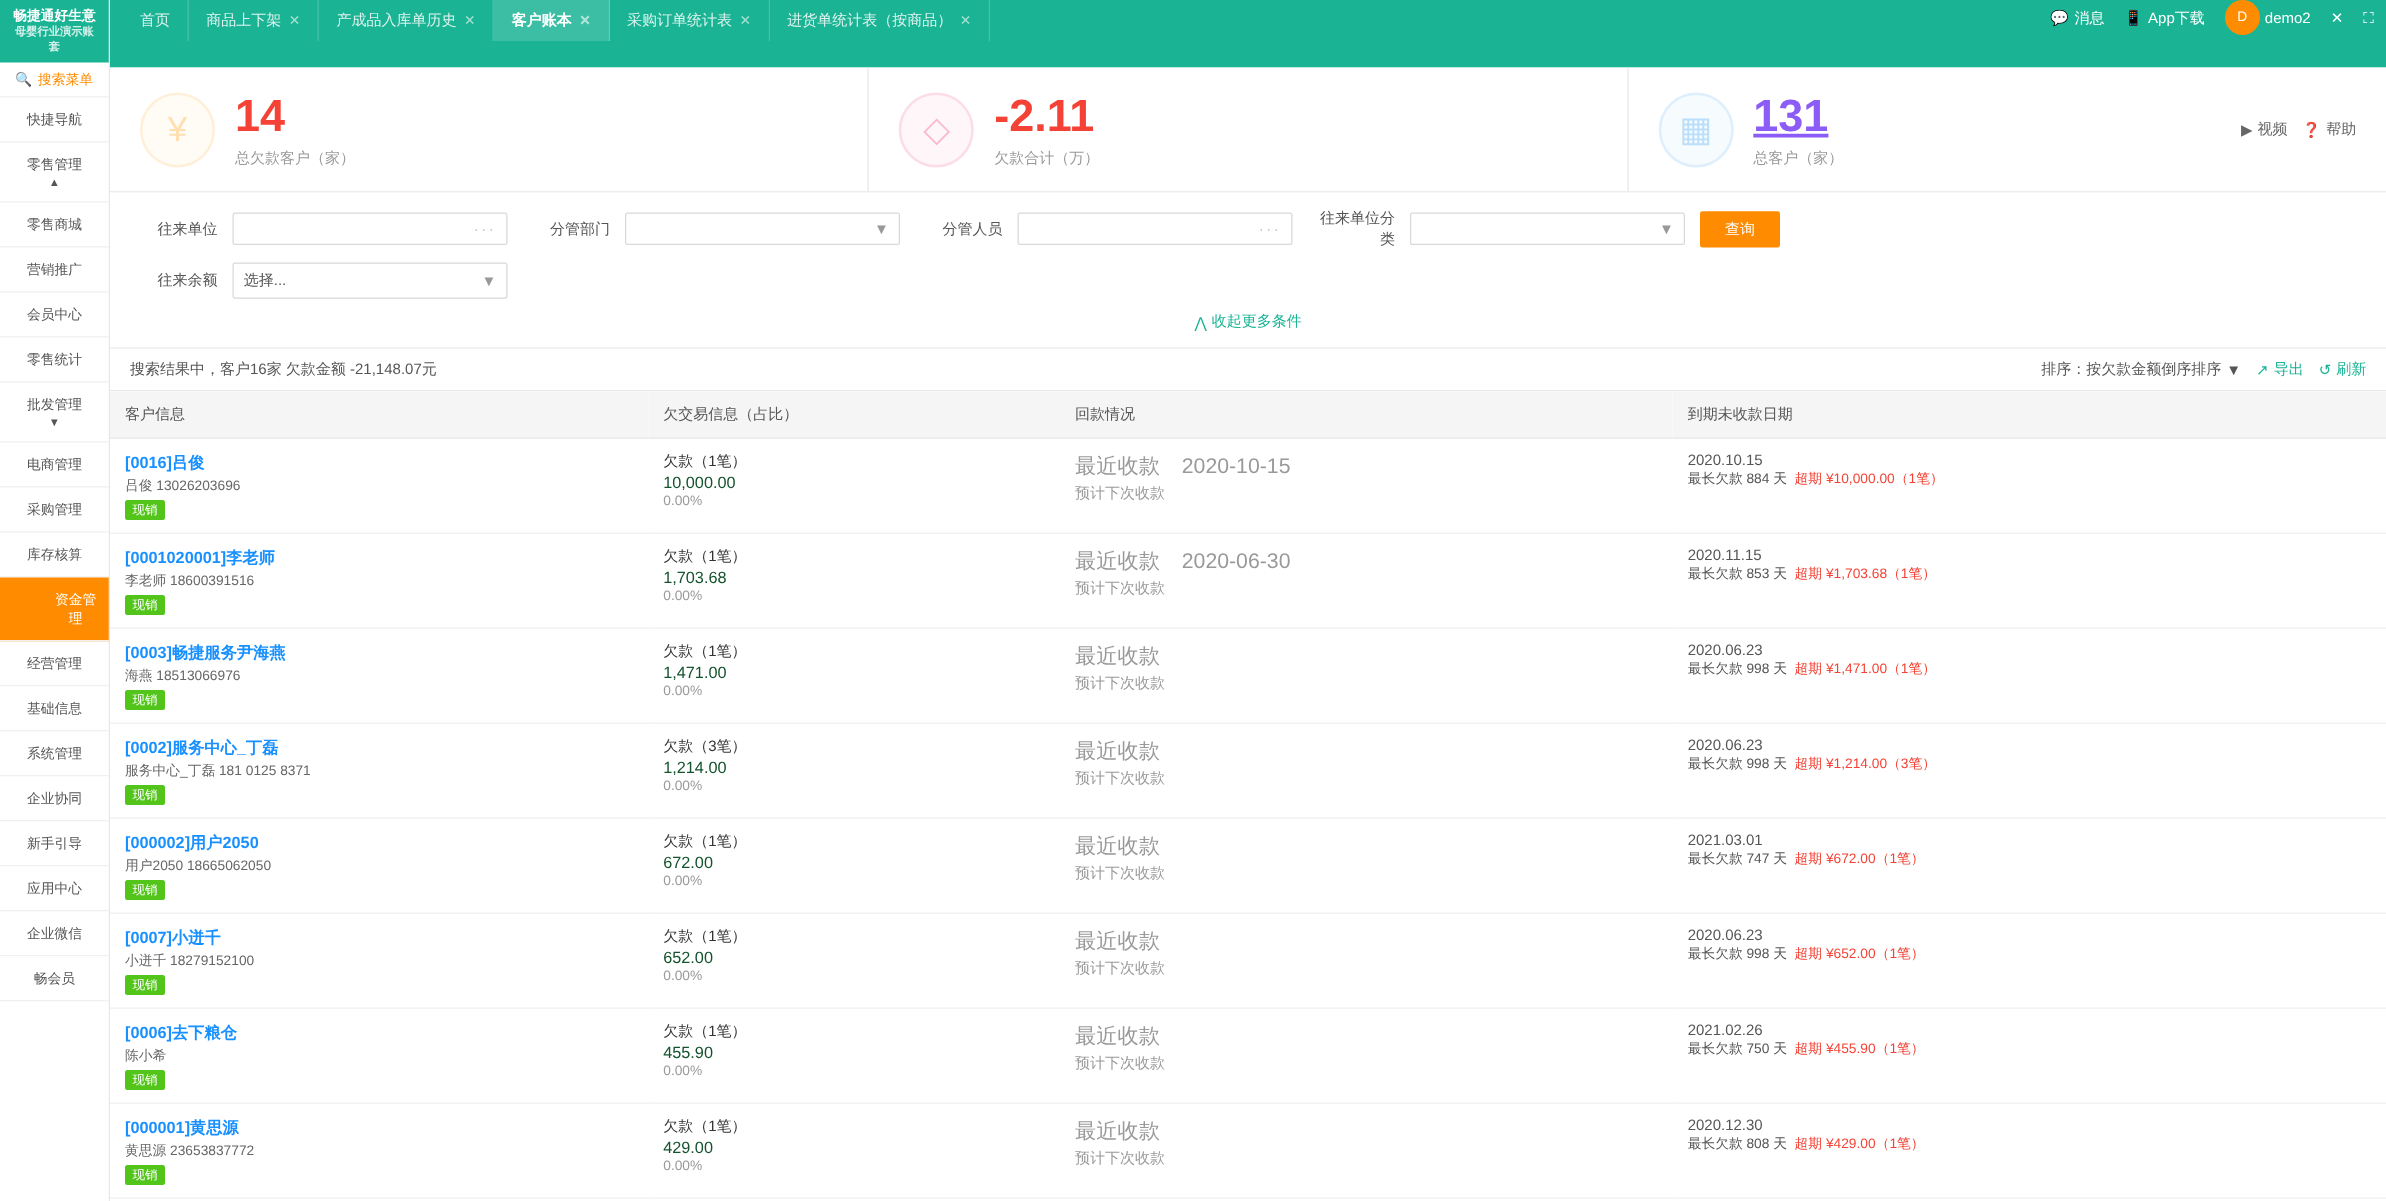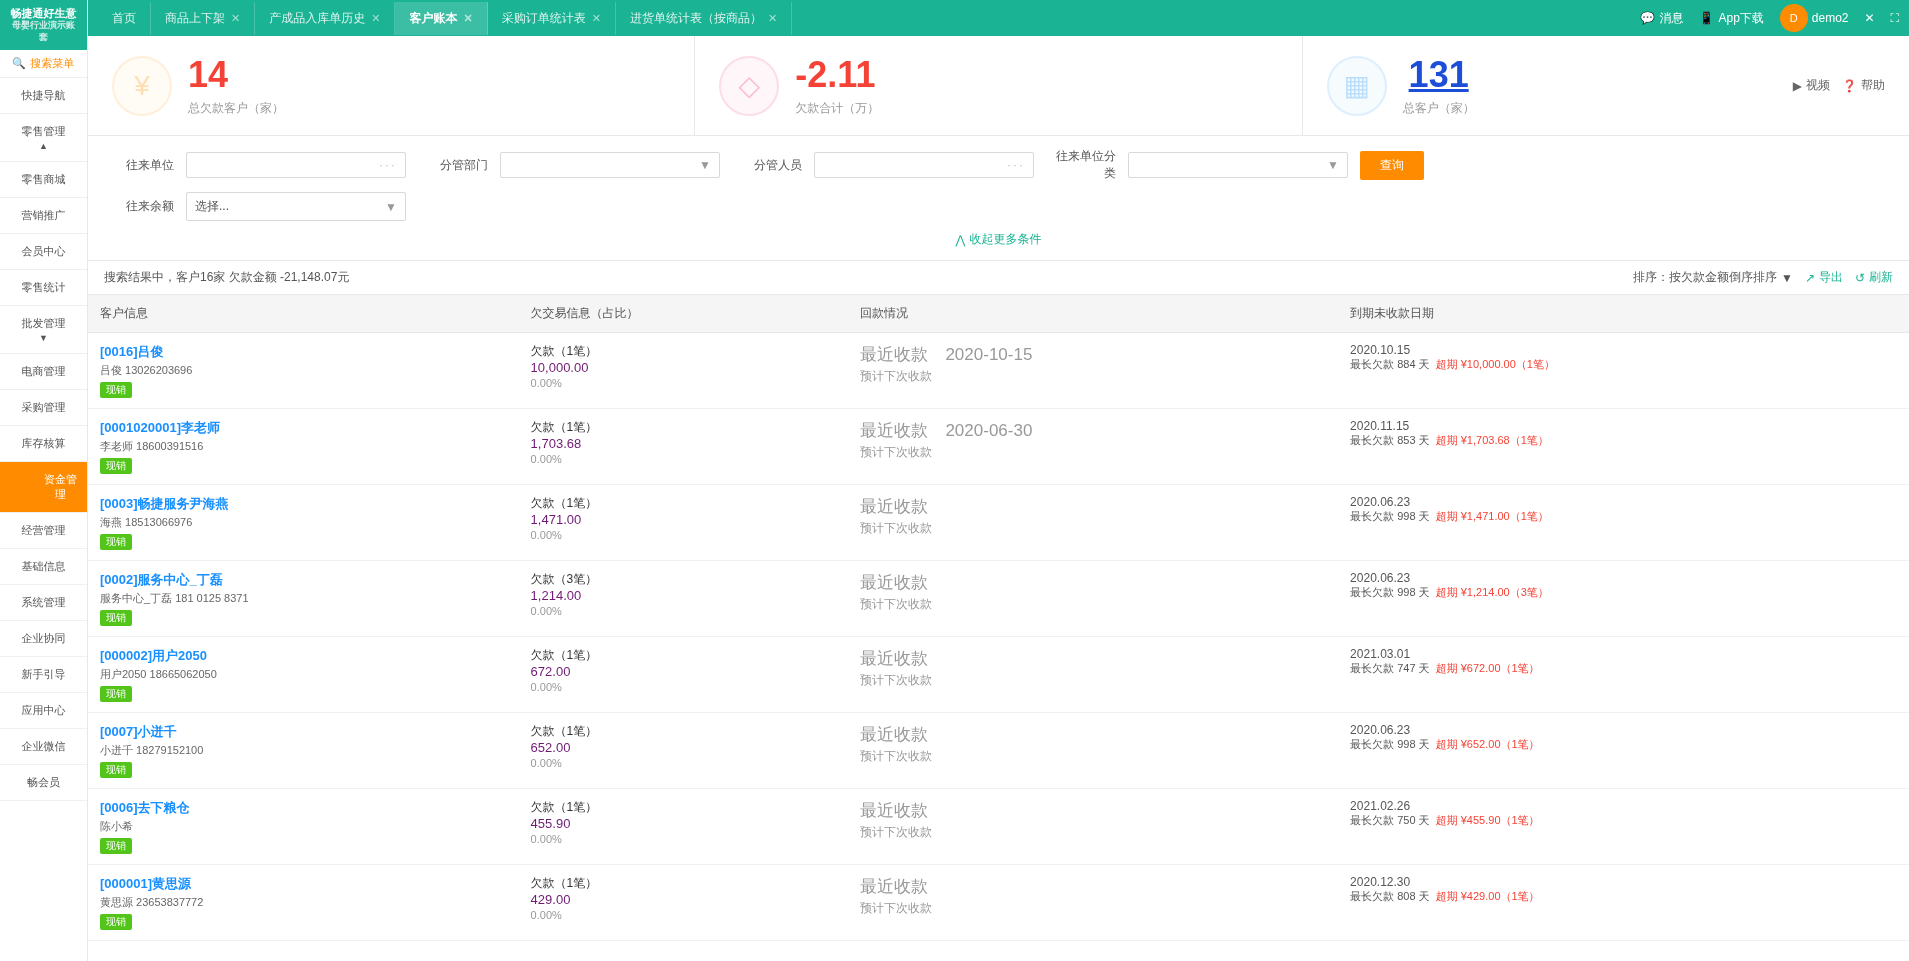--- a/index.html
+++ b/index.html
@@ -11,38 +11,38 @@
     .sidebar-logo-text { color: #fff; font-size: 11px; font-weight: bold; text-align: center; line-height: 1.3; }
     .sidebar-search { padding: 6px 8px; font-size: 11px; color: #ff8c00; cursor: pointer; border-bottom: 1px solid #f0f0f0; display: flex; align-items: center; justify-content: center; gap: 4px; }
     .sidebar-nav-item { padding: 10px 6px; font-size: 11px; color: #555; cursor: pointer; text-align: center; border-bottom: 1px solid #f0f0f0; display: flex; flex-direction: column; align-items: center; gap: 2px; }
     .sidebar-nav-item.active { background: #ff8c00; color: #fff; padding-left: 40px; }
     .sidebar-nav-item .arrow { font-size: 9px; }
 
     
     .main { flex: 1; display: flex; flex-direction: column; overflow: hidden; }
 
     
-    .topbar { background: #1ab394; height: 36px; display: flex; align-items: center; padding: 0 10px; gap: 0; }
+    .topbar { background: #1ab394; height: 54px; display: flex; align-items: flex-start; padding: 0 10px; gap: 0; }
     .topbar-tab { padding: 8px 14px; font-size: 12px; color: rgba(255,255,255,0.85); cursor: pointer; display: flex; align-items: center; gap: 6px; border-right: 1px solid rgba(255,255,255,0.2); height: 100%; }
     .topbar-tab.active { background: rgba(255,255,255,0.15); color: #fff; font-weight: bold; }
     .topbar-tab .close-x { font-size: 11px; color: rgba(255,255,255,0.6); }
     .topbar-right { margin-left: auto; display: flex; align-items: center; gap: 16px; color: #fff; font-size: 12px; }
     .topbar-right-item { display: flex; align-items: center; gap: 4px; cursor: pointer; }
 
     
     .summary-bar { background: #fff; display: flex; border-bottom: 1px solid #e8e8e8; }
     .summary-card { flex: 1; padding: 18px 24px; display: flex; align-items: center; gap: 16px; border-right: 1px solid #e8e8e8; }
     .summary-card:last-child { border-right: none; }
     .summary-icon { width: 60px; height: 60px; border-radius: 50%; display: flex; align-items: center; justify-content: center; font-size: 28px; opacity: 0.3; }
     .summary-icon.orange { background: #fff3e0; color: #ff9800; border: 2px solid #ffcc80; }
     .summary-icon.pink { background: #fce4ec; color: #e91e63; border: 2px solid #f48fb1; }
     .summary-icon.blue { background: #e3f2fd; color: #2196f3; border: 2px solid #90caf9; }
     .summary-num { font-size: 36px; font-weight: bold; }
     .summary-num.red { color: #f44336; }
-    .summary-num.dark { color: #1d4ed8; text-decoration: underline; text-align: center; }
+    .summary-num.dark { color: #8b5cf6; text-decoration: underline; }
     .summary-label { font-size: 12px; color: #999; margin-top: 4px; }
     .summary-right { margin-left: auto; display: flex; gap: 12px; align-items: center; font-size: 12px; color: #666; }
     .summary-right-item { display: flex; align-items: center; gap: 4px; cursor: pointer; }
 
     
     .filter-area { background: #fff; padding: 12px 16px; border-bottom: 1px solid #e8e8e8; }
     .filter-row { display: flex; align-items: center; gap: 12px; margin-bottom: 10px; }
     .filter-label { font-size: 12px; color: #555; width: 70px; text-align: right; flex-shrink: 0; }
     .filter-input { flex: 1; border: 1px solid #d9d9d9; border-radius: 2px; padding: 5px 8px; font-size: 12px; color: #555; display: flex; align-items: center; justify-content: space-between; cursor: pointer; min-width: 150px; max-width: 220px; }
     .filter-input .dots { color: #bbb; letter-spacing: 2px; }
@@ -61,21 +61,21 @@
     
     .table-container { flex: 1; overflow-y: auto; background: #fff; }
     table { width: 100%; border-collapse: collapse; }
     thead tr { background: #f5f5f5; }
     thead th { padding: 10px 12px; font-size: 12px; color: #555; font-weight: normal; text-align: left; border-bottom: 1px solid #e8e8e8; }
     tbody tr { border-bottom: 1px solid #f0f0f0; }
     tbody td { padding: 10px 12px; font-size: 12px; vertical-align: top; }
     .customer-name { color: #1890ff; cursor: pointer; font-weight: bold; font-size: 13px; }
     .customer-sub { color: #666; font-size: 11px; margin-top: 2px; }
     .tag { display: inline-block; background: #52c41a; color: #fff; padding: 1px 6px; border-radius: 2px; font-size: 10px; margin-top: 4px; }
-    .amount-red { color: #701a75; font-size: 13px; }
+    .amount-red { color: #14532d; font-size: 13px; }
     .amount-pct { color: #999; font-size: 11px; margin-top: 2px; }
     .recovery-date { color: #999; font-size: 17px; }
     .recovery-next { color: #999; font-size: 12px; margin-top: 2px; }
     .overdue-link { color: #f44336; cursor: pointer; }
     .overdue-days { color: #555; font-size: 11px; }
     .expire-date { font-size: 12px; color: #555; }
 
     
     .table-container::-webkit-scrollbar { width: 6px; }
     .table-container::-webkit-scrollbar-track { background: #f1f1f1; }

